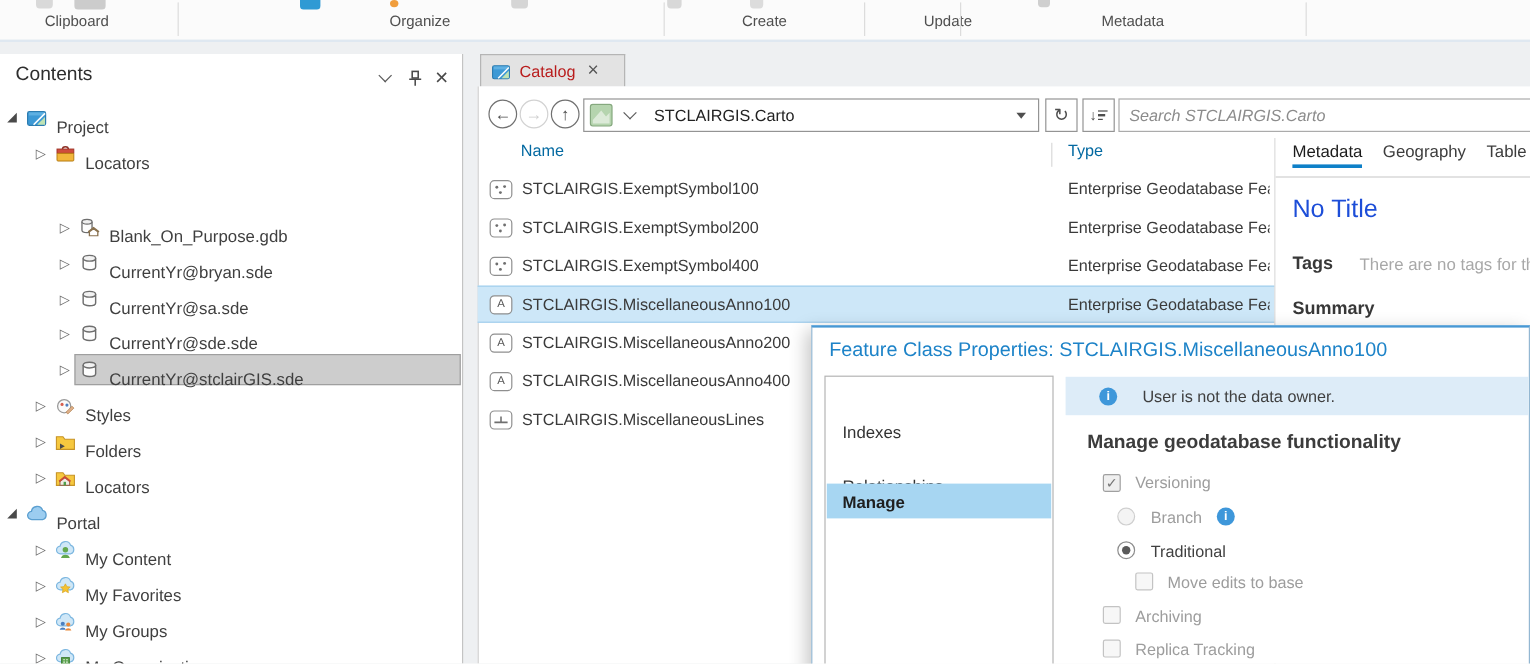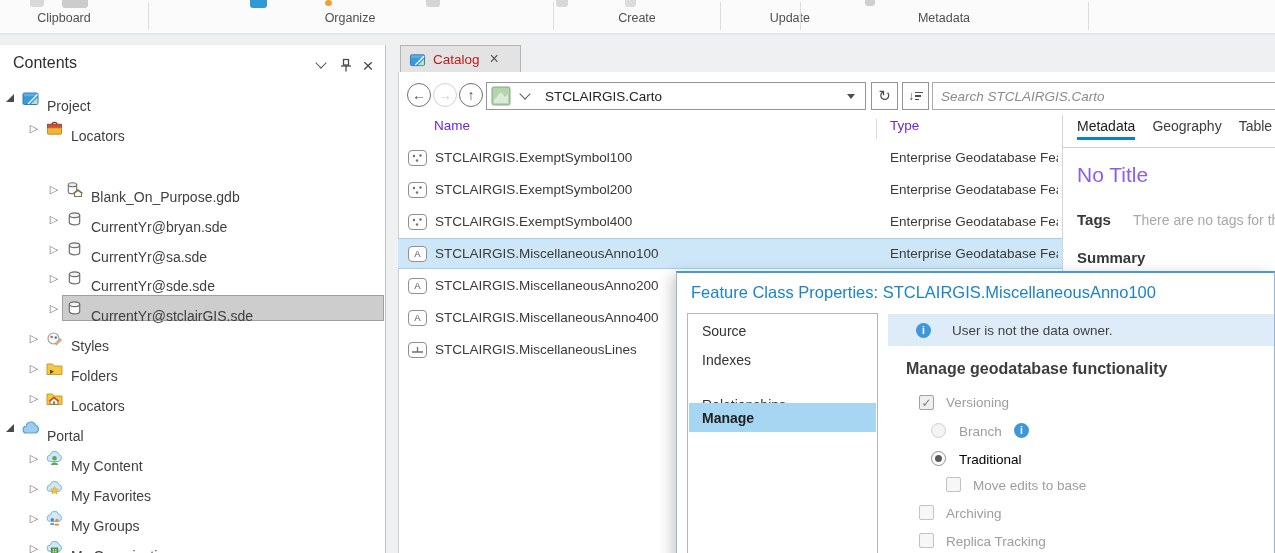--- a/index.html
+++ b/index.html
@@ -34,34 +34,34 @@
   .catalog-body{position:absolute;left:398px;top:72px;width:877px;height:481px;background:#fff;border-left:1px solid #d0d0d0;box-sizing:border-box;}
   .cat-tab{position:absolute;left:400px;top:45px;width:121px;height:27px;background:#e3e3e3;border:1px solid #b5b5b5;border-bottom:none;box-sizing:border-box;display:flex;align-items:center;padding-left:8px;}
   .cat-tab .lbl{font-size:13.5px;color:#b91c1c;margin:0 10px 0 7px;}
   .navbtn{position:absolute;top:83px;width:24px;height:24px;border-radius:50%;display:flex;align-items:center;justify-content:center;font-size:14px;box-sizing:border-box;background:#fff;}
   .combo{position:absolute;left:486px;top:82px;width:380px;height:28px;border:1px solid #949494;background:#fff;box-sizing:border-box;display:flex;align-items:center;}
   .combo .txt{font-size:13.5px;color:#222;margin-left:26px;}
   .dd{width:0;height:0;border-left:4.5px solid transparent;border-right:4.5px solid transparent;border-top:5px solid #4f4f4f;position:absolute;right:10px;top:11px;}
   .sqbtn{position:absolute;top:82px;width:27px;height:28px;border:1px solid #949494;background:#fff;box-sizing:border-box;display:flex;align-items:center;justify-content:center;color:#4f4f4f;}
   .search{position:absolute;left:932px;top:82px;width:344px;height:28px;border:1px solid #ababab;box-sizing:border-box;font-size:13.5px;font-style:italic;color:#555;padding:0 8px;outline:none;font-family:"Liberation Sans","DejaVu Sans",sans-serif;background:#fff;}
   .search::placeholder{color:#8b8b8b;font-style:italic;}
-  .colhead{position:absolute;top:118px;font-size:13.5px;color:#6d28d9;}
+  .colhead{position:absolute;top:118px;font-size:13.5px;color:#0369a1;}
   .lrow{position:absolute;left:398px;width:664px;height:31px;display:flex;align-items:center;padding-left:10px;box-sizing:border-box;}
   .lrow.sel{background:#cde7f8;border-top:1px solid #a3cfed;border-bottom:1px solid #a3cfed;}
   .fc-icon{width:19px;height:16px;border:1.2px solid #8f8f8f;border-radius:4px;display:inline-flex;align-items:center;justify-content:center;box-sizing:border-box;background:#fff;}
   .fc-icon .a{font-size:9.5px;color:#555;font-weight:400;line-height:1;}
   .lname{font-size:13.5px;color:#3a3a3a;margin-left:8px;white-space:nowrap;}
   .ltype{position:absolute;left:492px;width:168px;overflow:hidden;white-space:nowrap;font-size:13.5px;color:#3a3a3a;}
   
   .meta-panel{position:absolute;left:1063px;top:115px;width:212px;height:160px;background:#fff;}
   .meta-div{position:absolute;left:1062px;top:115px;width:1px;height:438px;background:#d5d5d5;}
   .mtabs{position:absolute;left:14px;top:3px;display:flex;gap:17px;font-size:14px;color:#3d3d3d;white-space:nowrap;}
   .mtab.active{color:#1c1c1c;border-bottom:3px solid #0e80c8;padding-bottom:3px;}
   .mrule{position:absolute;left:0;top:32px;width:212px;height:1px;background:#d0d0d0;}
-  .notitle{position:absolute;left:14px;top:48px;font-size:21px;color:#8b5cf6;}
+  .notitle{position:absolute;left:14px;top:48px;font-size:21px;color:#1d4ed8;}
   .tags-label{position:absolute;left:14px;top:96px;font-size:15px;font-weight:700;color:#383838;}
   .tags-empty{position:absolute;left:70px;top:97px;font-size:14px;color:#a8a8a8;white-space:nowrap;}
   .summary-label{position:absolute;left:14px;top:134px;font-size:15px;font-weight:700;color:#383838;}
   
   .dialog{position:absolute;left:676px;top:271px;width:599px;height:324px;background:#fff;border:1px solid #93b7d2;border-top:2px solid #4898d4;box-sizing:border-box;box-shadow:-4px 4px 14px rgba(0,0,0,.22);z-index:10;overflow:hidden;}
   .dlg-title{position:absolute;left:14px;top:10px;font-size:16.5px;color:#1d83c8;white-space:nowrap;}
   .dlg-tabs{position:absolute;left:10px;top:40px;width:191px;height:250px;border:1px solid #b5b5b5;box-sizing:border-box;background:#fff;}
   .dlg-tab{position:absolute;left:1px;right:1px;height:29px;display:flex;align-items:center;padding-left:13px;font-size:14px;color:#333;}
   .dlg-tab.active{background:#a7d6f2;font-weight:700;color:#1f1f1f;}
   .infobar{position:absolute;left:211px;top:41px;right:0;height:32px;background:#ddecf8;display:flex;align-items:center;}
@@ -429,21 +429,20 @@
   <div class="mrule"></div>
   <div class="notitle">No Title</div>
   <div class="tags-label">Tags</div>
   <div class="tags-empty">There are no tags for this item.</div>
   <div class="summary-label">Summary</div>
 </div>
 
 <div class="dialog">
   <div class="dlg-title">Feature Class Properties: STCLAIRGIS.MiscellaneousAnno100</div>
   <div class="dlg-tabs">
-    <div class="dlg-tab" style="top:2px;">Source</div>
     <div class="dlg-tab" style="top:31px;">Indexes</div>
     <div class="dlg-tab" style="top:60px;margin-top:16px;">Relationships</div>
     <div class="dlg-tab active" style="top:89px;">Manage</div>
   </div>
 
   <div class="infobar">
     <span class="info-ic" style="margin-left:28px;">
         <span>i</span>
       </span>
     <span class="info-txt">User is not the data owner.</span>
@@ -456,21 +455,21 @@
     </div>
   <span class="opt" style="left:269px;top:122px;">Versioning</span>
 
   <div class="rb off" style="left:254px;top:150px;"></div>
   <span class="opt" style="left:282px;top:151px;">Branch</span>
   <span class="info-ic abs" style="left:337px;top:150px;">
       <span>i</span>
     </span>
 
   <div class="rb on" style="left:254px;top:178px;"></div>
-  <span class="opt" style="left:282px;top:179px;color:#000000;">Traditional</span>
+  <span class="opt" style="left:282px;top:179px;color:#404040;">Traditional</span>
 
   <div class="cb" style="left:269px;top:204px;"></div>
   <span class="opt" style="left:296px;top:205px;">Move edits to base</span>
 
   <div class="cb" style="left:242px;top:232px;"></div>
   <span class="opt" style="left:269px;top:233px;">Archiving</span>
 
   <div class="cb" style="left:242px;top:260px;"></div>
   <span class="opt" style="left:269px;top:261px;">Replica Tracking</span>
 </div>

